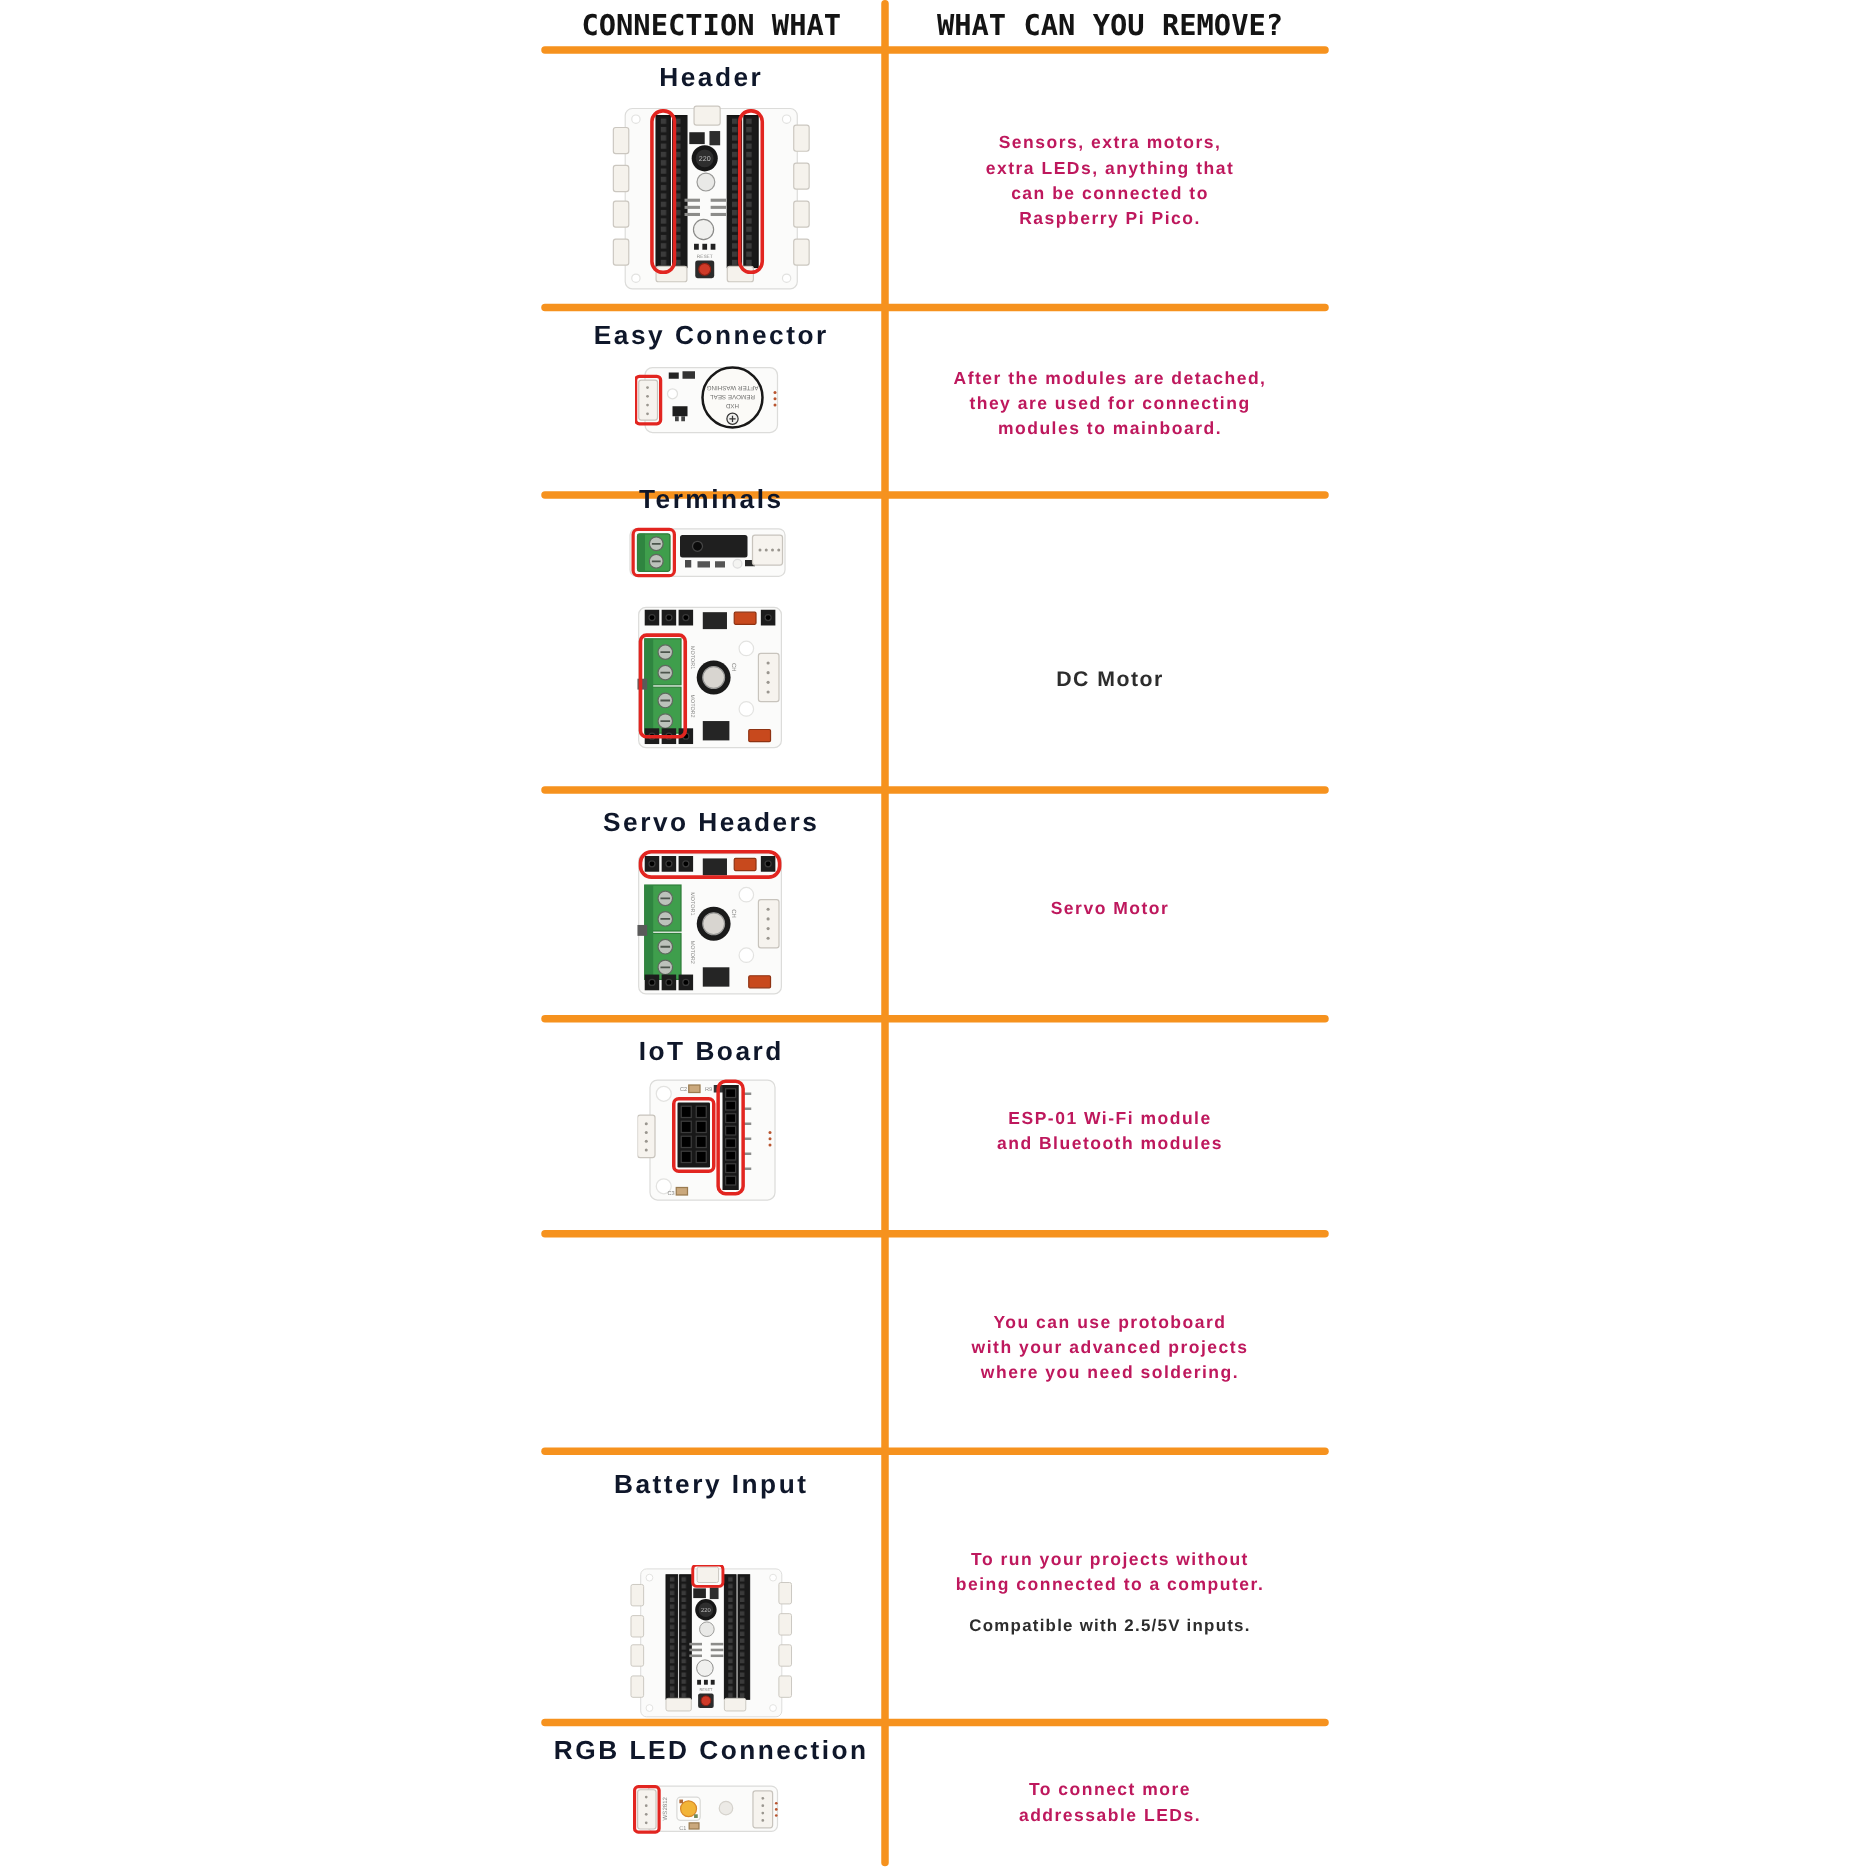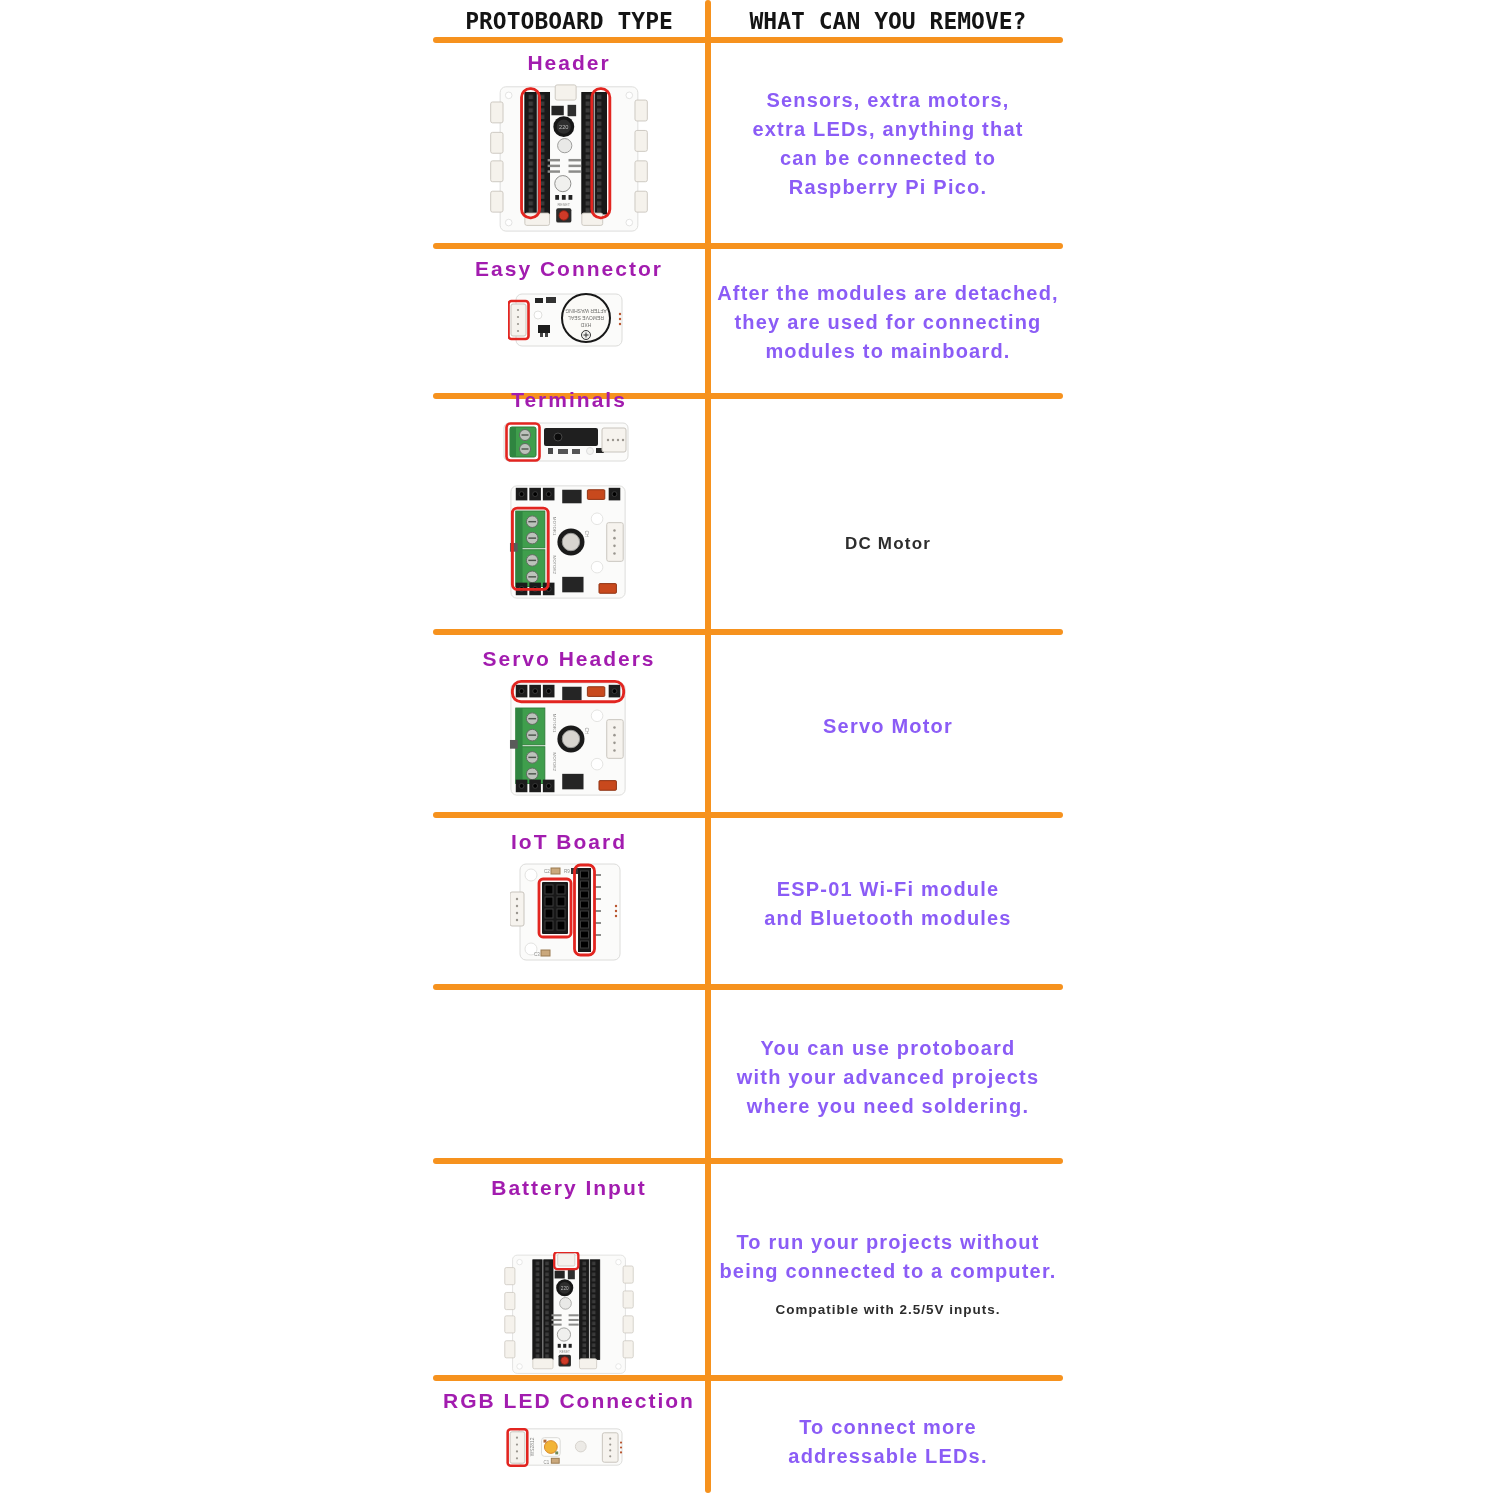--- a/index.html
+++ b/index.html
@@ -6,34 +6,34 @@
   #canvas{position:relative;width:1500px;height:1500px;background:#ffffff;overflow:hidden;
           font-family:"Liberation Sans",sans-serif;}
   .vline{position:absolute;left:705px;top:0;width:6px;height:1493px;background:#F6921E;border-radius:3px;}
   .hline{position:absolute;left:433px;width:630px;height:6px;background:#F6921E;border-radius:3px;}
   .pix{position:absolute;top:8px;font-family:"DejaVu Sans Mono",monospace;font-weight:700;
        font-size:23px;letter-spacing:0px;color:#141414;text-align:center;}
   .cell-left{position:absolute;left:433px;width:272px;display:flex;flex-direction:column;
              align-items:center;}
   .cell-right{position:absolute;left:713px;width:350px;display:flex;flex-direction:column;
               align-items:center;justify-content:center;text-align:center;}
-  .row-title{font-weight:700;font-size:21px;letter-spacing:2px;color:#a21caf;margin:6px 0 8px 0;}
-  .desc{font-weight:700;font-size:20px;letter-spacing:1.2px;line-height:1.45;color:#8b5cf6;
+  .row-title{font-weight:700;font-size:21px;letter-spacing:2px;color:#0f172a;margin:6px 0 8px 0;}
+  .desc{font-weight:700;font-size:14px;letter-spacing:1.2px;line-height:1.45;color:#be185d;
         white-space:pre-line;}
   .extra{font-weight:700;font-size:17px;letter-spacing:1.2px;color:#2d2d2d;margin-top:60px;}
   .note{font-weight:700;font-size:13.5px;letter-spacing:1px;color:#2d2d2d;margin-top:16px;text-align:right;}
   svg{display:block;}
   svg text{font-family:"Liberation Sans",sans-serif;}
 </style>
 </head>
 <body>
 
 <div id="canvas">
 
-  <div class="pix" style="left:433px;width:272px;">PROTOBOARD TYPE</div>
+  <div class="pix" style="left:433px;width:272px;">CONNECTION WHAT</div>
   <div class="pix" style="left:713px;width:350px;">WHAT CAN YOU REMOVE?</div>
 
   <div class="vline"></div>
   <div class="hline" style="top:37px"></div>
   <div class="hline" style="top:243px"></div>
   <div class="hline" style="top:393px"></div>
   <div class="hline" style="top:629px"></div>
   <div class="hline" style="top:812px"></div>
   <div class="hline" style="top:984px"></div>
   <div class="hline" style="top:1158px"></div>

